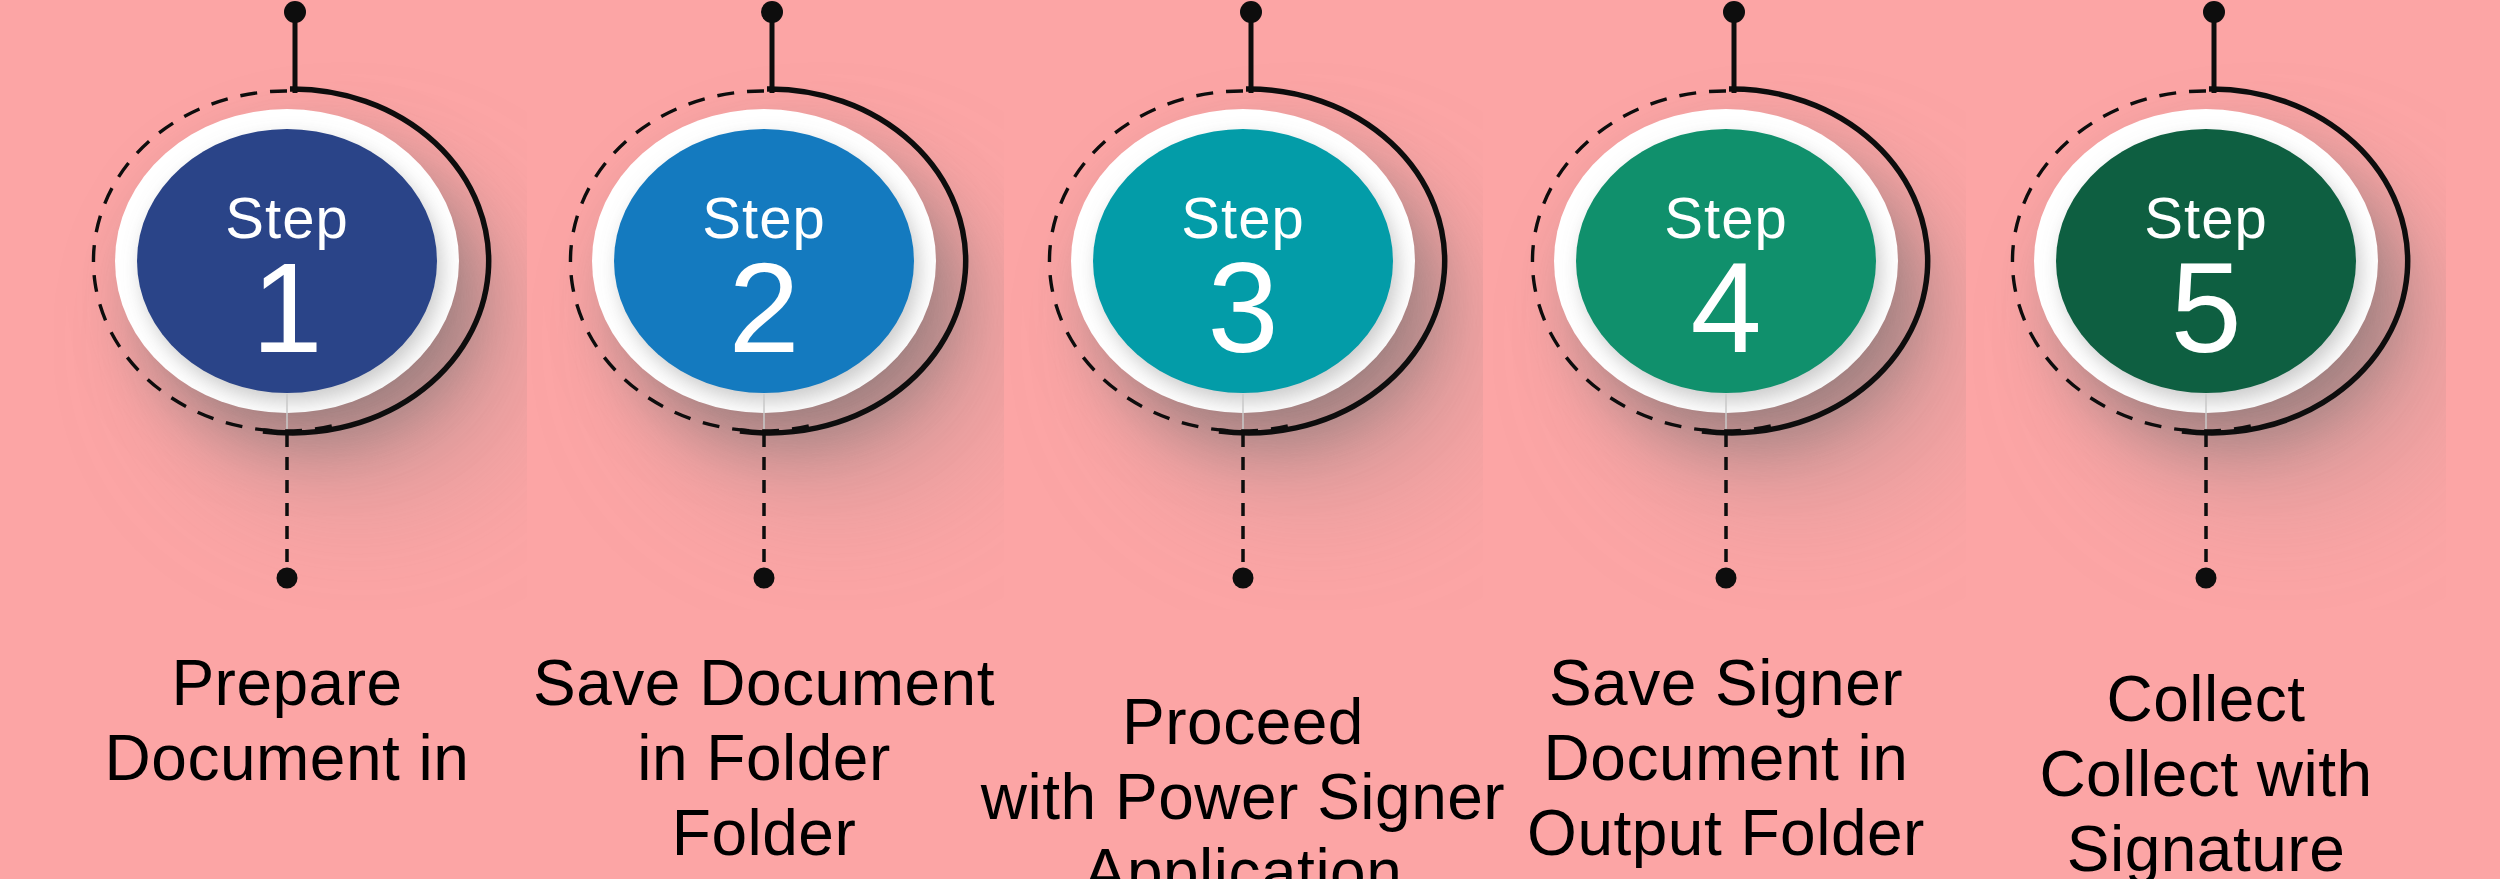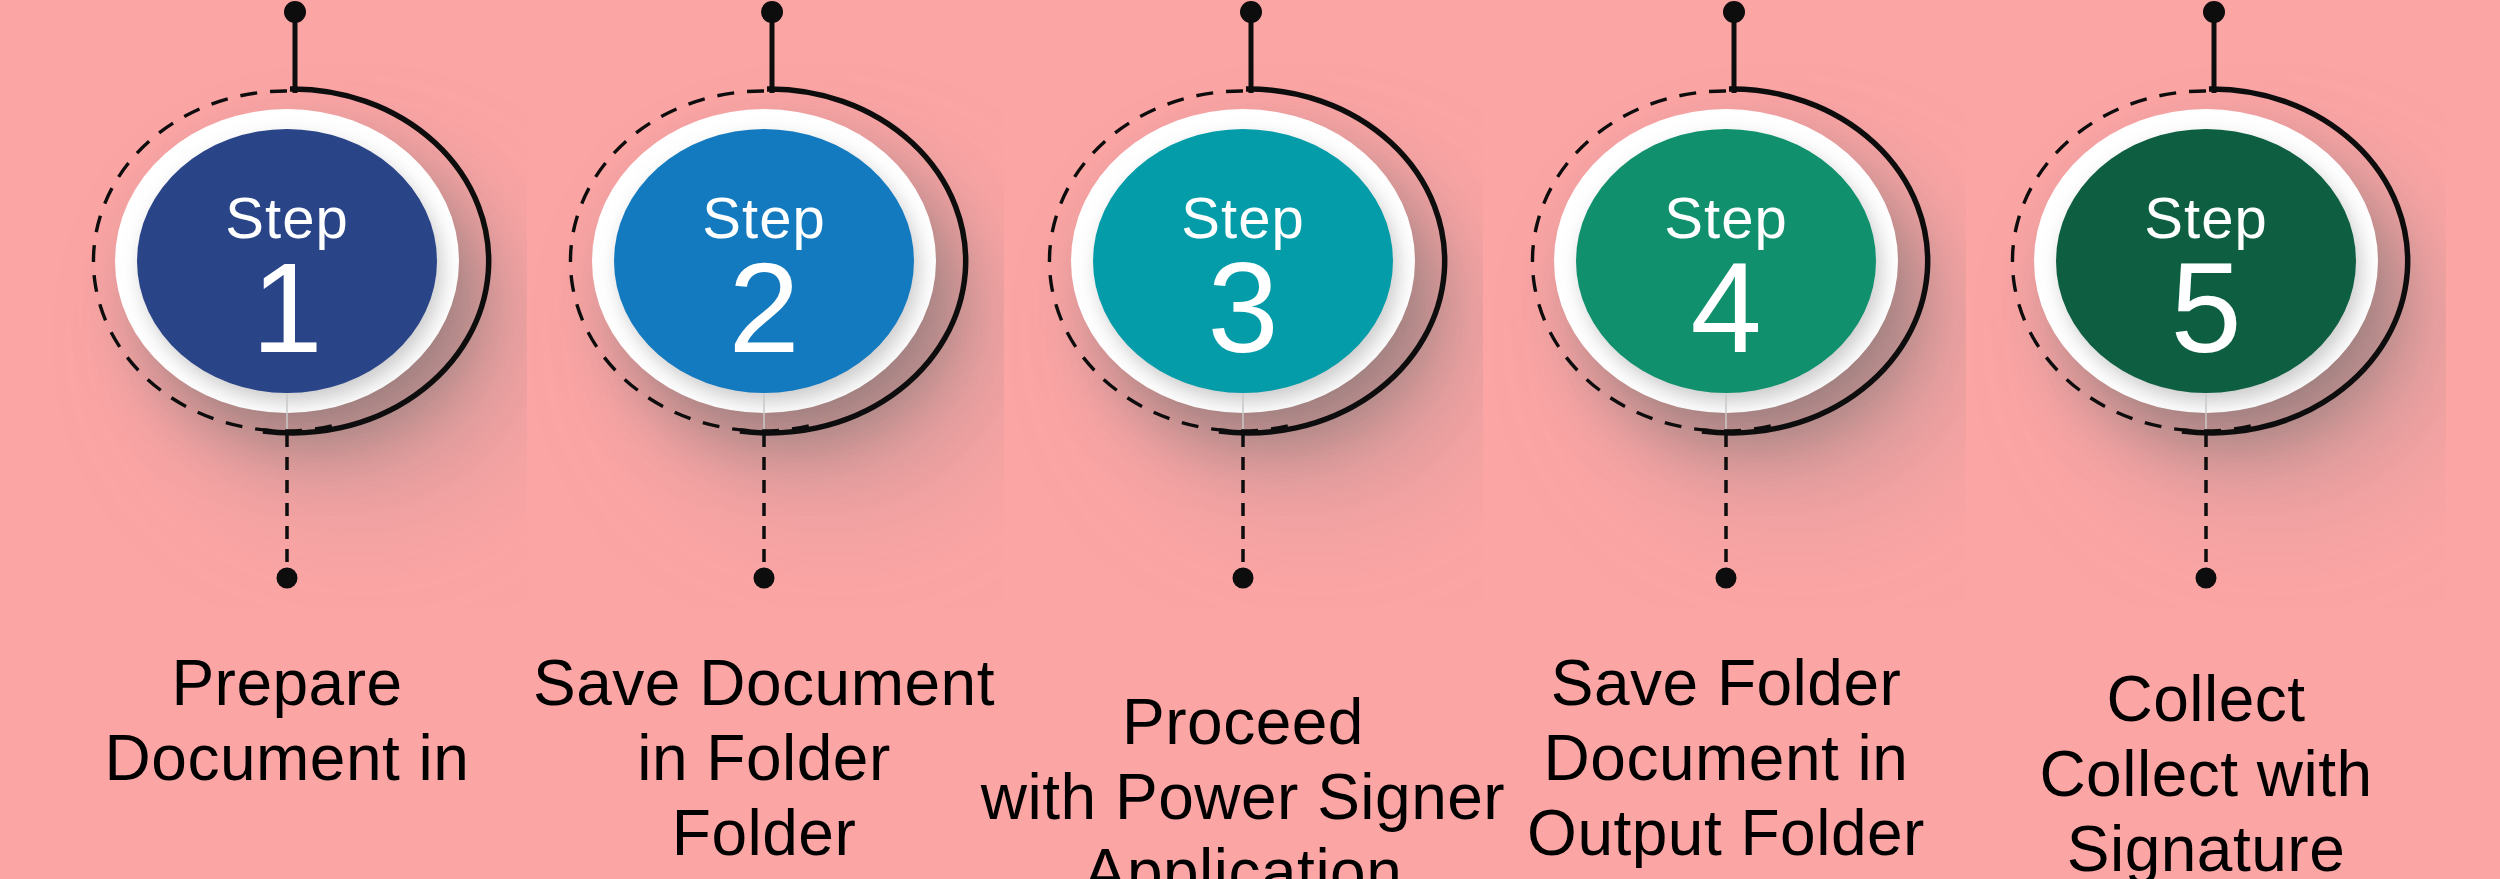--- a/index.html
+++ b/index.html
@@ -157,21 +157,21 @@
 
       <line x1="240" y1="394" x2="240" y2="429" stroke="#c9c9c9" stroke-width="1.5"></line>
 
       <text class="step-word" x="240" y="238" text-anchor="middle" fill="#ffffff">Step</text>
       <text class="step-number" x="240" y="352" text-anchor="middle" fill="#ffffff">4</text>
 
       <line class="connector-stroke" x1="240" y1="434" x2="240" y2="562" stroke="#0d0d0d" stroke-width="3.5" stroke-dasharray="13 10"></line>
       <circle class="connector-fill" cx="240" cy="578" r="10.5" fill="#0d0d0d"></circle>
     </svg>
     <div class="desc" style="color: rgb(0, 0, 0);">
-        <div class="desc-line">Save Folder</div>
+        <div class="desc-line">Save Signer</div>
         <div class="desc-line">Document in</div>
         <div class="desc-line">Output Folder</div>
       </div>
   </div>
 
   <div class="unit" style="left: 1966px;">
     <svg width="480" height="610" viewBox="0 0 480 610">
 
       <ellipse class="ring" cx="240" cy="261" rx="172" ry="152" fill="#ffffff"></ellipse>
 

